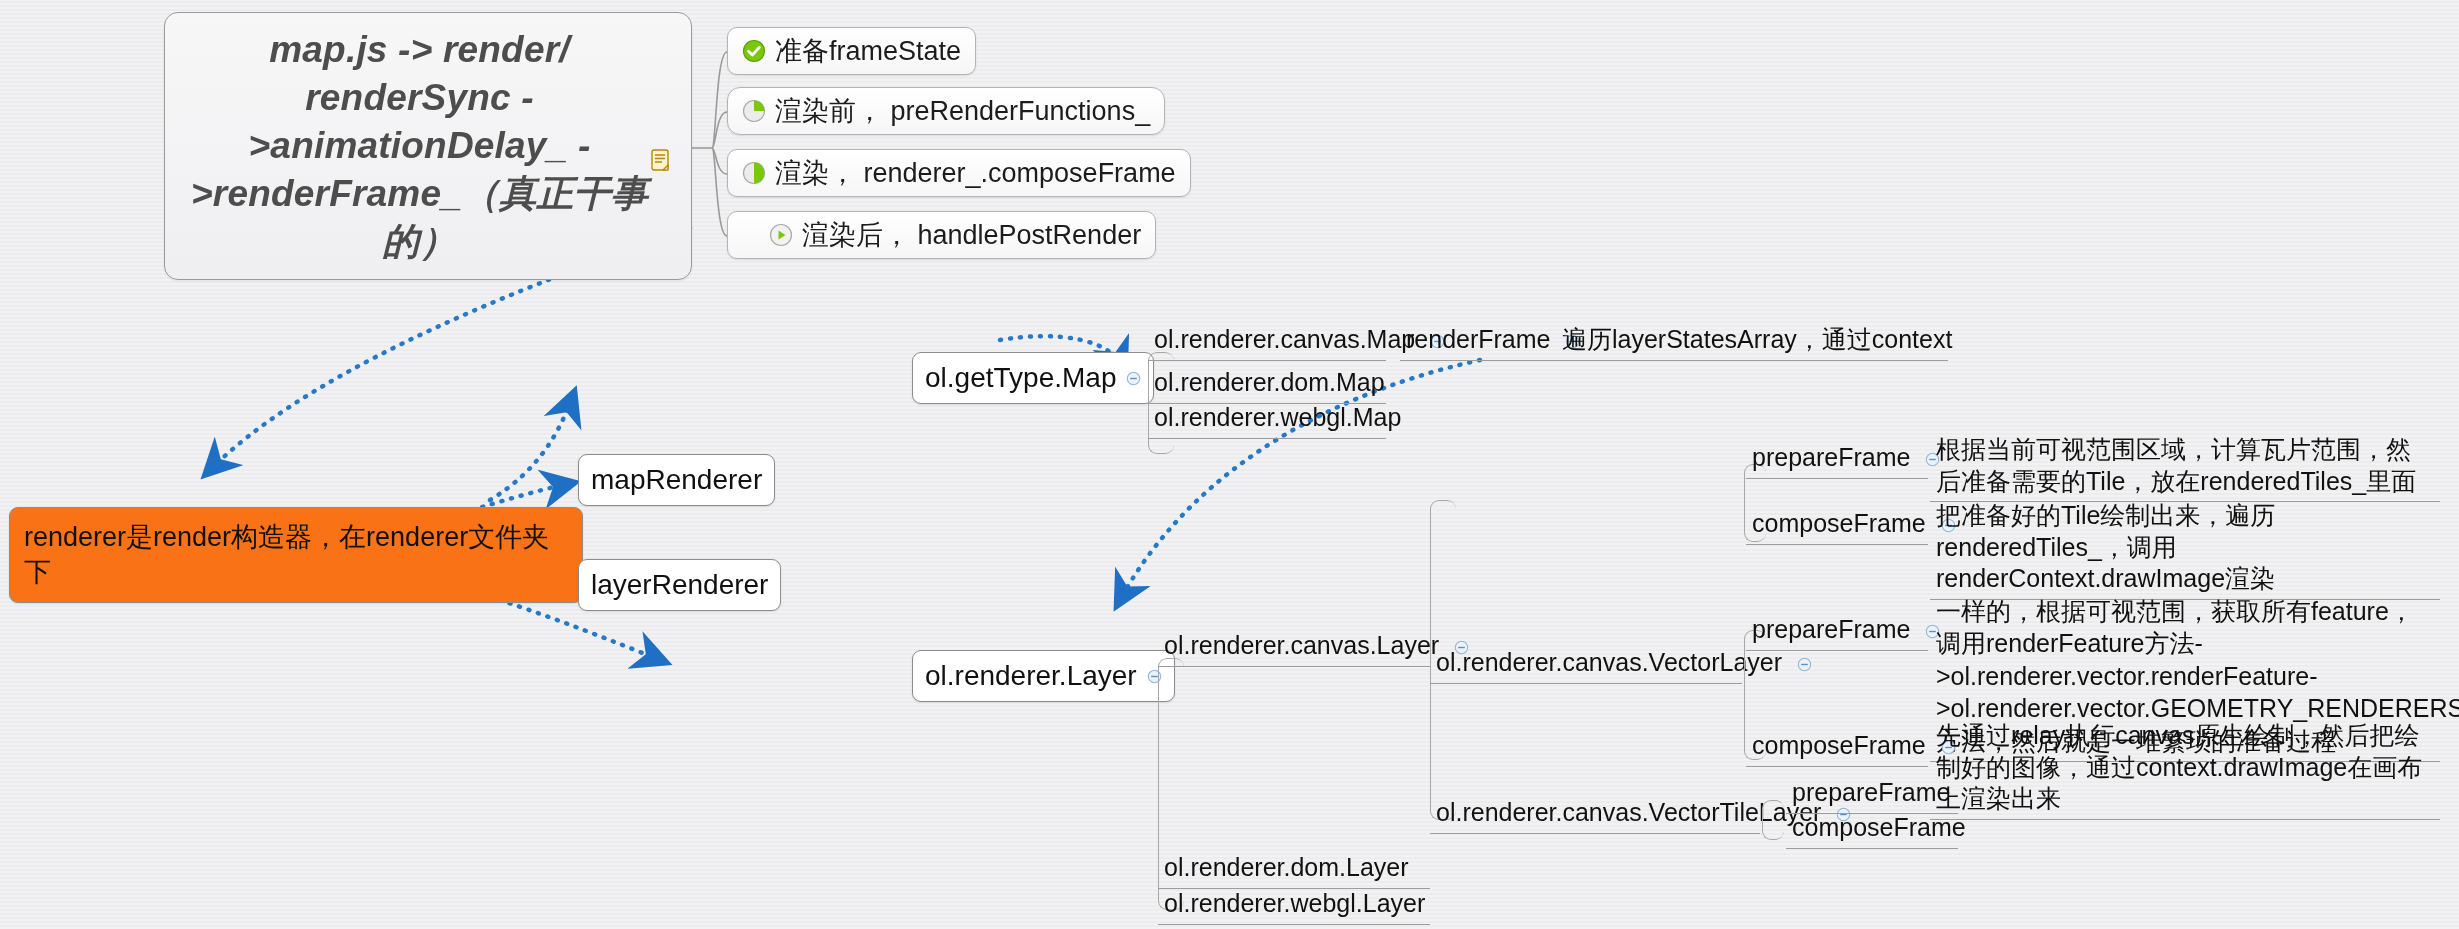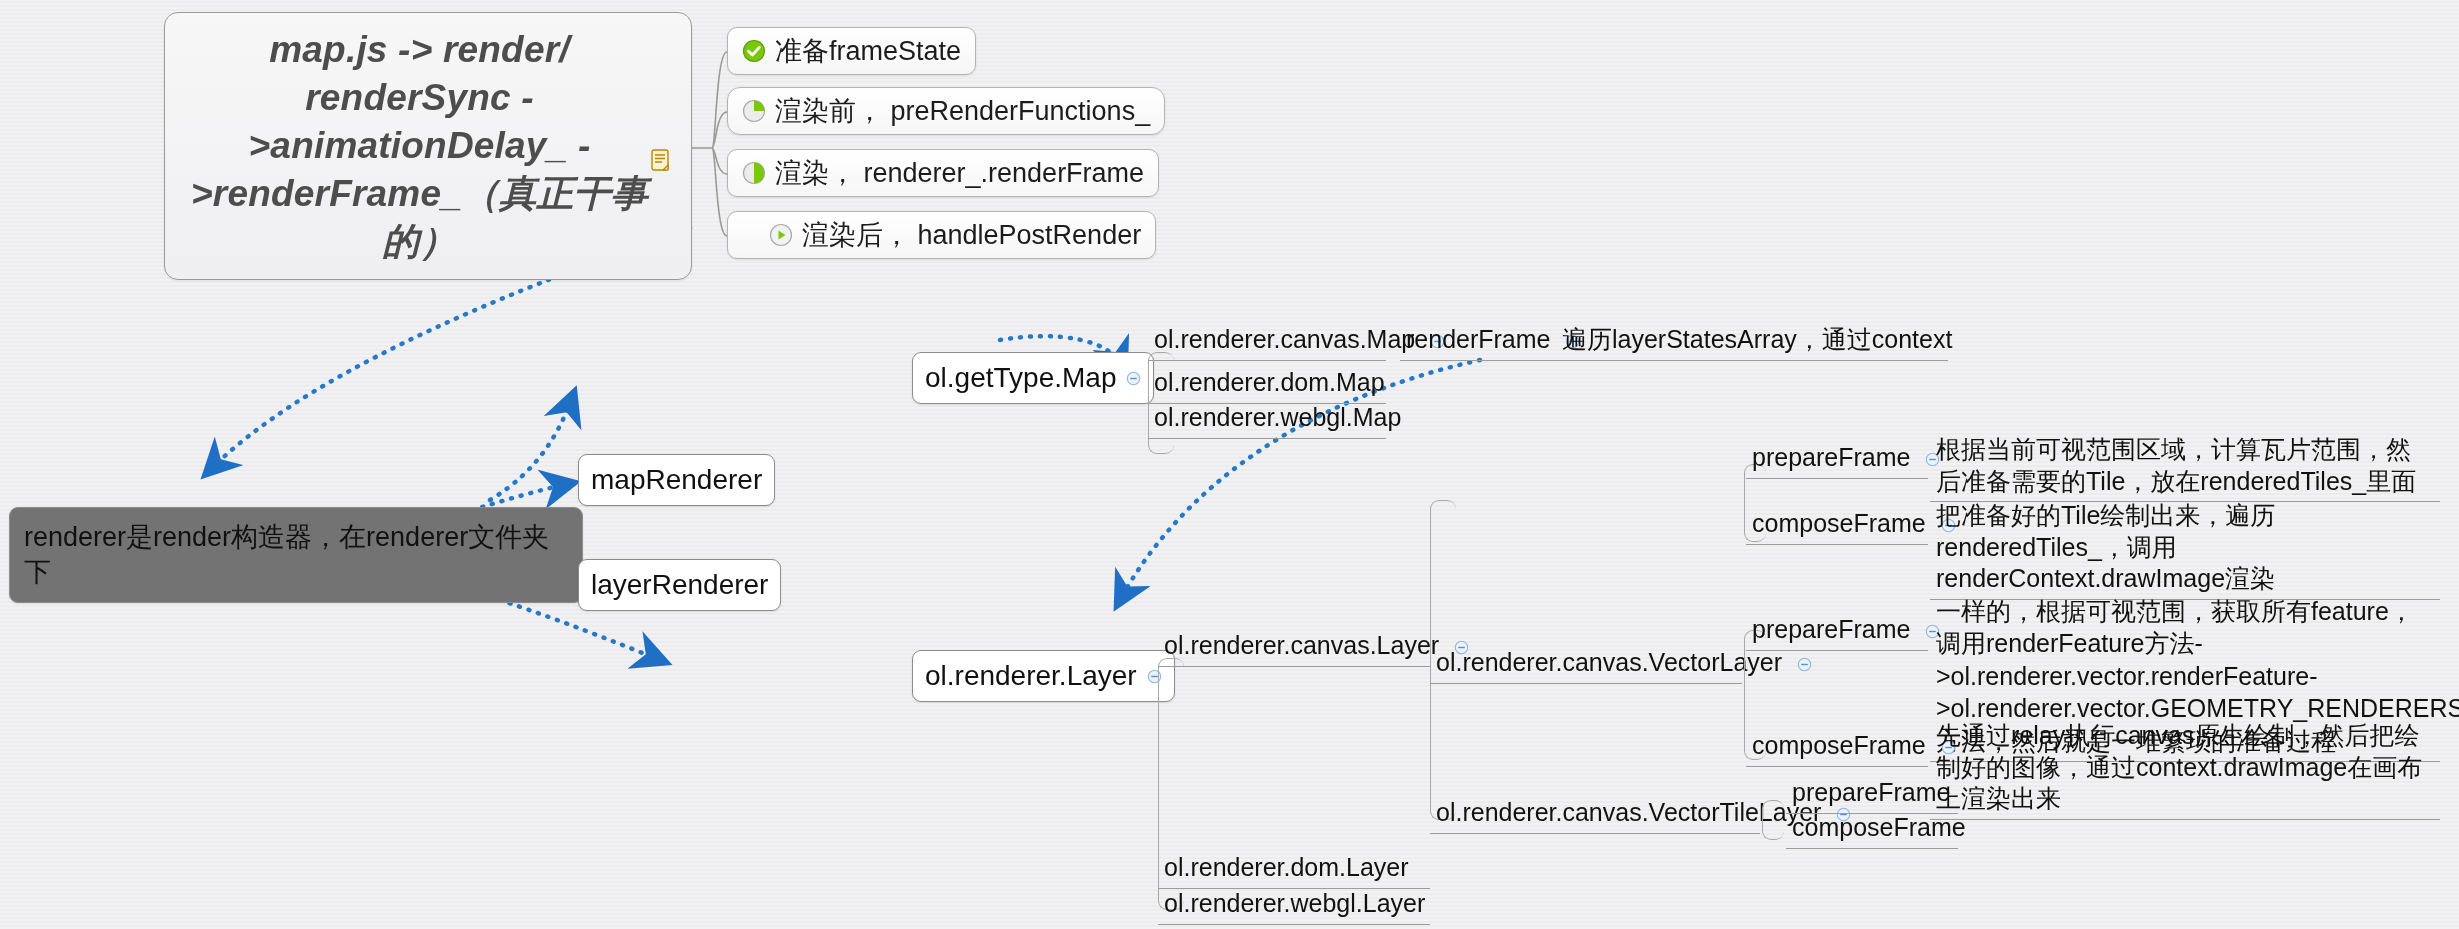--- a/index.html
+++ b/index.html
@@ -53,21 +53,21 @@
     border:1.4px solid #8c8c8c;border-radius:9px;
     background:#ffffff;
     box-shadow:0 1px 2px rgba(0,0,0,.10);
     display:flex;align-items:center;
     padding:0 12px;font-size:28px;color:#111;white-space:nowrap;
   }
   .n-maprenderer{left:578px;top:454px;height:52px;}
   .n-layerrenderer{left:578px;top:559px;height:52px;}
   .n-rendererdesc{
     left:9px;top:507px;width:574px;height:96px;
-    border:1.4px solid #8c8c8c;border-radius:9px;background:#737373;
+    border:1.4px solid #8c8c8c;border-radius:9px;background:#f97316;
     box-shadow:0 1px 2px rgba(0,0,0,.10);
     padding:8px 14px;box-sizing:border-box;
     font-size:27px;line-height:1.30;color:#111;white-space:normal;
     display:flex;align-items:center;
   }
   .n-olmap{left:912px;top:352px;height:52px;}
   .n-ollayer{left:912px;top:650px;height:52px;}
 
   
   .uline{
@@ -148,21 +148,21 @@
       <path d="M12 12 L12 1.5 A10.5 10.5 0 0 1 22.5 12 Z" fill="#7ac70c"></path>
     </svg>
     <span>渲染前， preRenderFunctions_</span>
   </div>
 
   <div class="node pill b3">
     <svg class="ico" width="24" height="24" viewBox="0 0 24 24">
       <circle cx="12" cy="12" r="10.5" fill="#ececec" stroke="#a9a9a9" stroke-width="1.2"></circle>
       <path d="M12 1.5 A10.5 10.5 0 0 1 12 22.5 Z" fill="#7ac70c"></path>
     </svg>
-    <span>渲染， renderer_.renderFrame</span>
+    <span>渲染， renderer_.composeFrame</span>
   </div>
 
   <div class="node pill b4">
     <svg class="ico" width="24" height="24" viewBox="0 0 24 24">
       <circle cx="12" cy="12" r="10.5" fill="#f2f2f2" stroke="#a9a9a9" stroke-width="1.2"></circle>
       <path d="M9.5 7.5 L16.5 12 L9.5 16.5 Z" fill="#7ac70c"></path>
     </svg>
     <span>渲染后， handlePostRender</span>
   </div>
 

